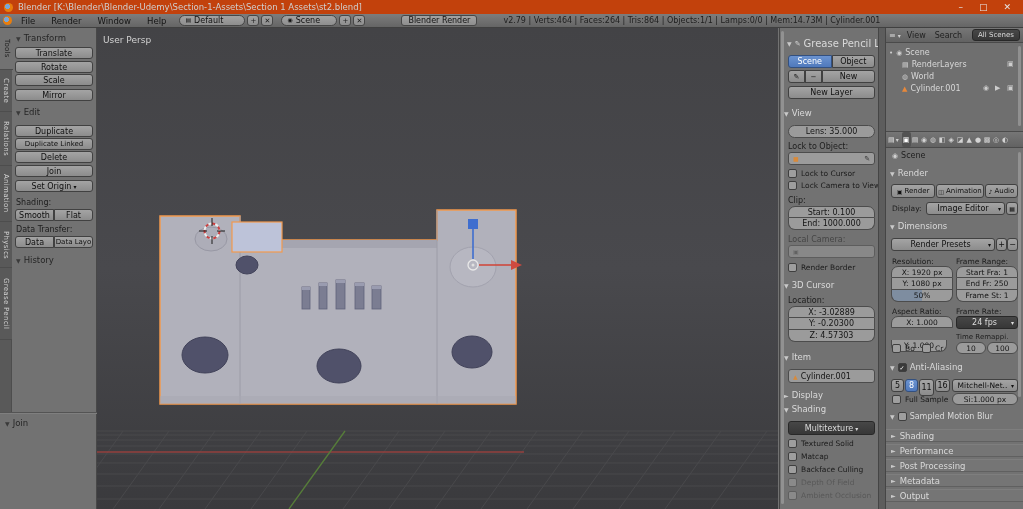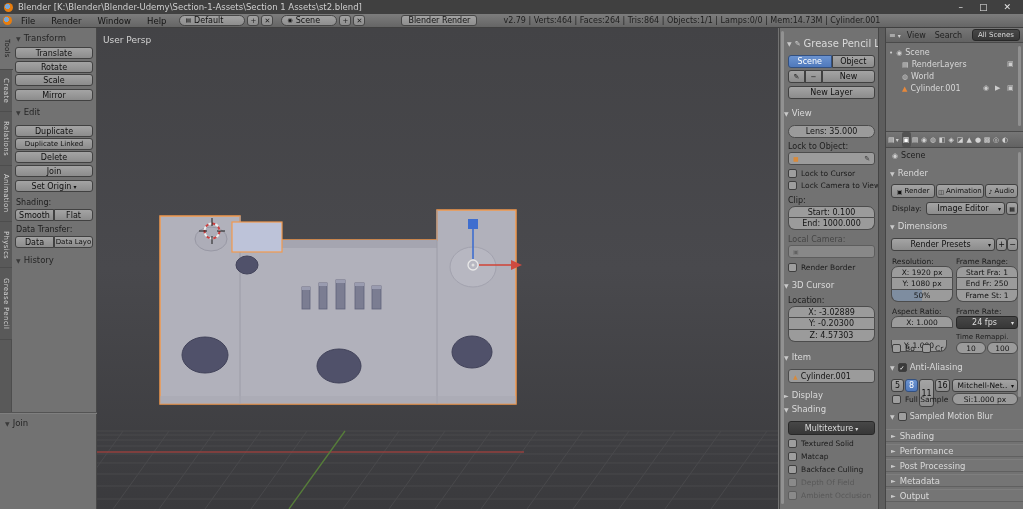--- a/index.html
+++ b/index.html
@@ -1,21 +1,21 @@
 <!DOCTYPE html>
 <html><head>
 <meta charset="utf-8">
 <style>
   *{margin:0;padding:0;box-sizing:border-box}
   html,body{width:1023px;height:509px;overflow:hidden}
   body{font-family:"DejaVu Sans",sans-serif;background:#727272}
   .root{position:relative;width:1023px;height:509px;background:#727272;font-size:9px;color:#1c1c1c}
   .a{position:absolute}
   
-  .titlebar{left:0;top:0;width:1023px;height:14px;background:#404040;color:#cfcfcf;font-size:8.5px;display:flex;align-items:center;gap:5px;padding:0 4px}
+  .titlebar{left:0;top:0;width:1023px;height:14px;background:#c2410c;color:#cfcfcf;font-size:8.5px;display:flex;align-items:center;gap:5px;padding:0 4px}
   .blogo{width:9px;height:9px;border-radius:50%;background:radial-gradient(circle at 38% 38%,#7aa7d6 0 32%,#e87d0d 33% 100%);flex:none}
   .winbtns{margin-left:auto;display:flex;gap:16px;padding-right:8px;color:#e6e6e6;font-size:9px}
   
   .menubar{left:0;top:14px;width:1023px;height:14px;background:linear-gradient(#7d7d7d,#656565);border-bottom:1px solid #404040;display:flex;align-items:center;gap:2px;padding:0 3px;font-size:8.5px}
   .mitem{padding:0 7px;color:#141414}
   .mfield{height:11px;background:linear-gradient(#a3a3a3,#8e8e8e);border:1px solid #474747;border-radius:6px;display:flex;align-items:flex-start;gap:3px;padding:0 5px;font-size:8px;color:#111;white-space:nowrap}
   .minib{width:12px;height:11px;background:linear-gradient(#a3a3a3,#8e8e8e);border:1px solid #474747;border-radius:3px;display:flex;align-items:center;justify-content:center;font-size:7px;color:#222}
   .stats{margin-left:24px;font-size:8px;color:#1e1e1e;white-space:nowrap;overflow:hidden}
   
   .btn{background:linear-gradient(#a4a4a4,#8c8c8c);border:1px solid #414141;border-radius:3px;color:#101010;font-size:8px;display:flex;align-items:center;justify-content:center;height:12px;overflow:hidden;white-space:nowrap;gap:2px}
@@ -474,21 +474,21 @@
     <div class="a phead" style="left:4px;top:230px">
       <span class="tri">▼</span>
       <span class="cbbox checked">
           <span>✓</span>
         </span>
       <span>Anti-Aliasing</span>
     </div>
     <div class="a" style="left:5px;top:247px;display:flex;gap:1px">
       <div class="btn" style="width:13px;height:13px">5</div>
       <div class="btn tabblue" style="width:13px;height:13px">8</div>
-      <div class="btn" style="width:15px;height:28px">11</div>
+      <div class="btn" style="width:15px;height:17px">11</div>
       <div class="btn" style="width:15px;height:13px">16</div>
     </div>
     <div class="a btn" style="left:66px;top:247px;width:66px;height:13px;padding:0 3px;font-size:7.5px">
       <span style="flex:1;text-align:center">Mitchell-Net..</span>
       <span class="arr">▾</span>
     </div>
     <div class="a cb" style="left:6px;top:263px">
       <span class="cbbox"></span>
       <span>Full Sample</span>
     </div>

